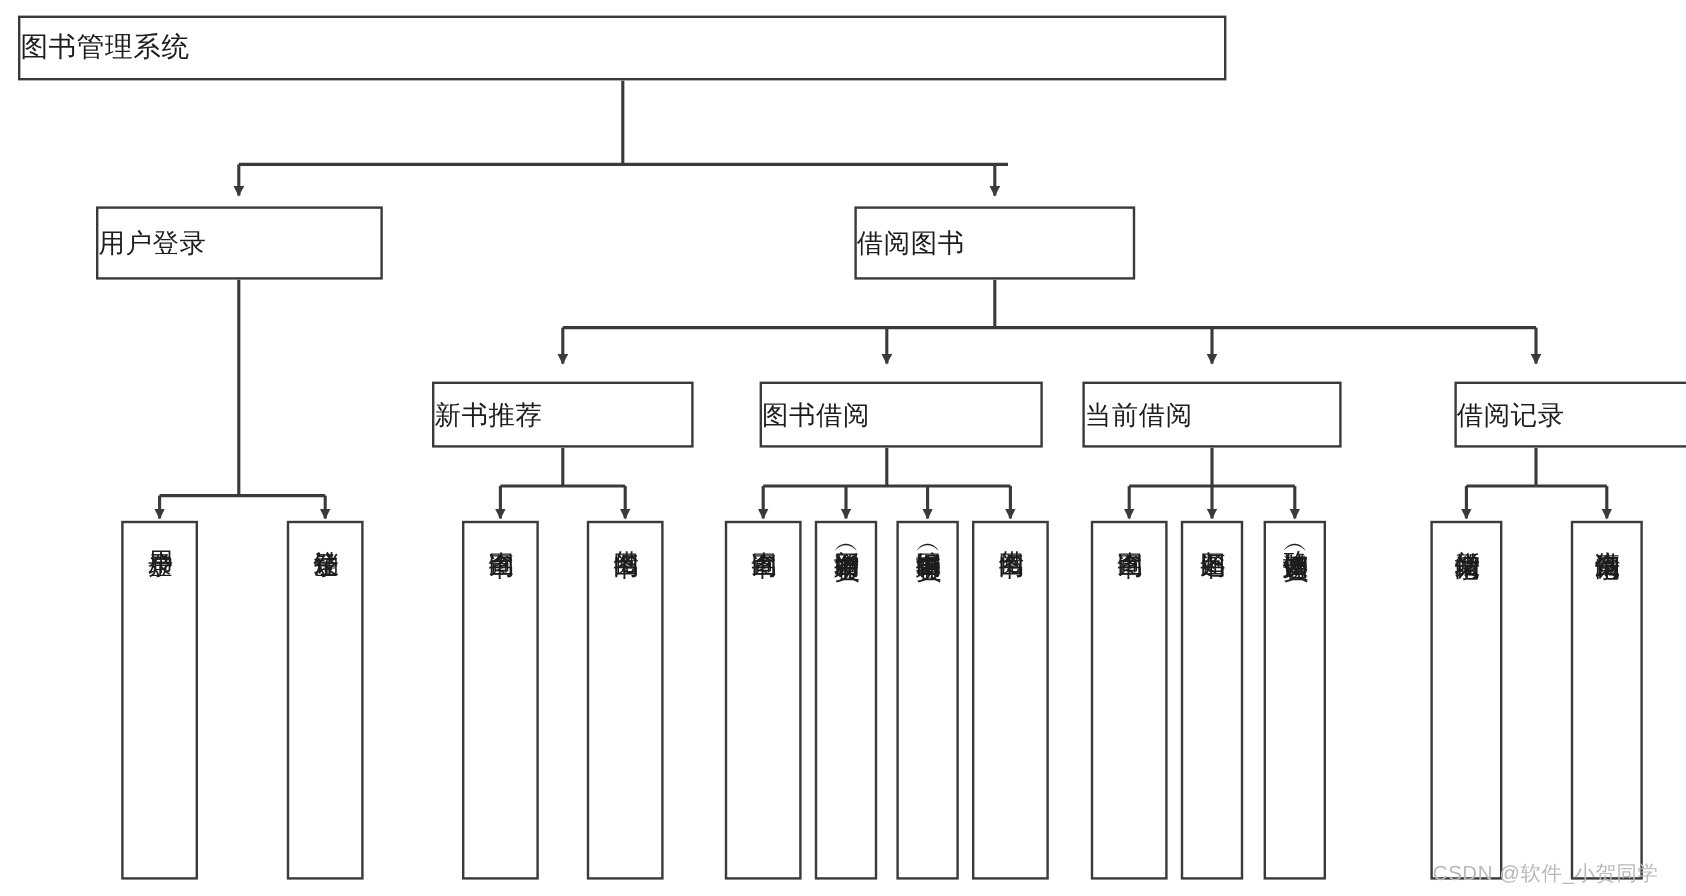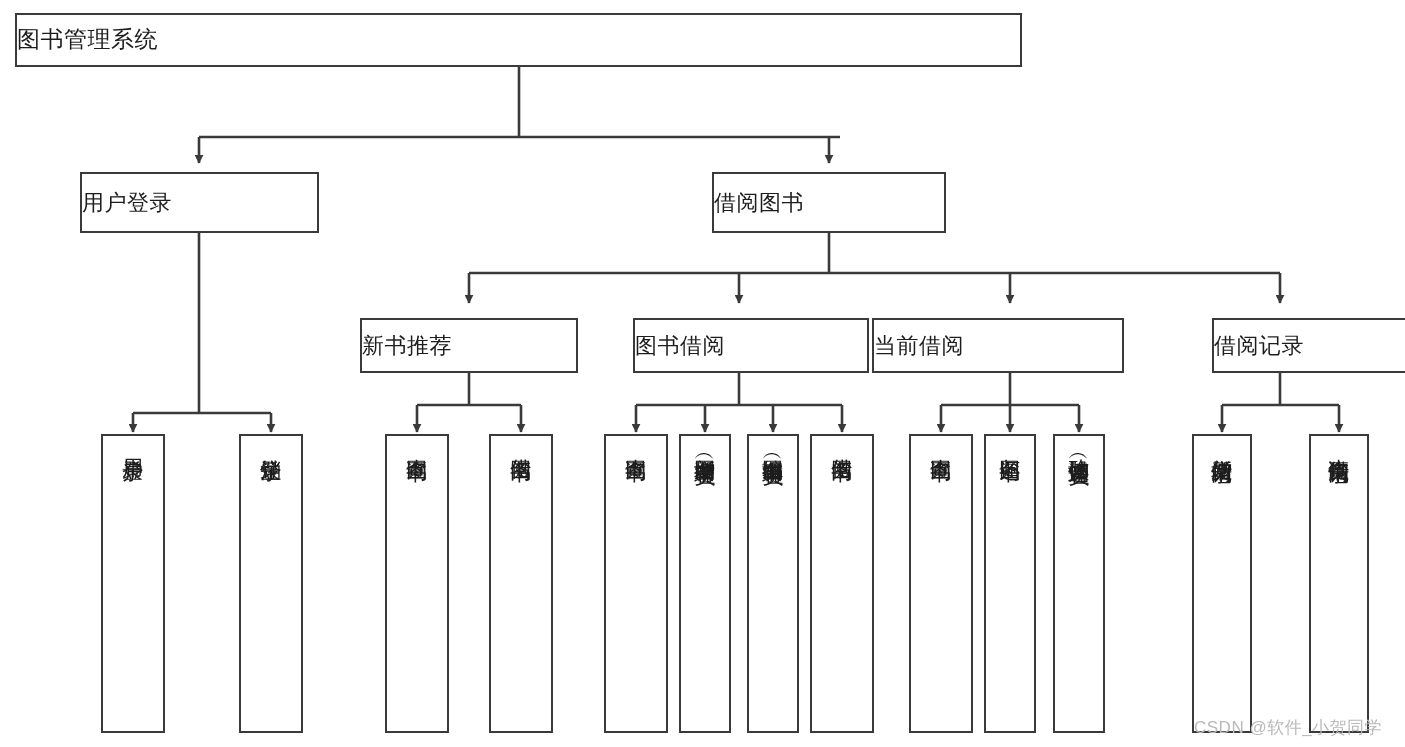--- a/index.html
+++ b/index.html
@@ -138,21 +138,21 @@
   <div class="node horiz" style="left:712px; top:172px; width:234px; height:61px;">
     <span class="node-label">借阅图书</span>
   </div>
 
   <div class="node horiz" style="left:360px; top:318px; width:218px; height:55px;">
     <span class="node-label">新书推荐</span>
   </div>
   <div class="node horiz" style="left:633px; top:318px; width:236px; height:55px;">
     <span class="node-label">图书借阅</span>
   </div>
-  <div class="node horiz" style="left:872px; top:318px; width:252px; height:55px;">
+  <div class="node horiz" style="left:902px; top:318px; width:216px; height:55px;">
     <span class="node-label">当前借阅</span>
   </div>
   <div class="node horiz" style="left:1172px; top:318px; width:216px; height:55px;margin-left:40px;">
     <span class="node-label">借阅记录</span>
   </div>
 
   <div class="node vert" style="left:101px; top:434px; width:64px; height:299px;">
     <span class="node-label">用户登录</span>
   </div>
   <div class="node vert" style="left:239px; top:434px; width:64px; height:299px;">

